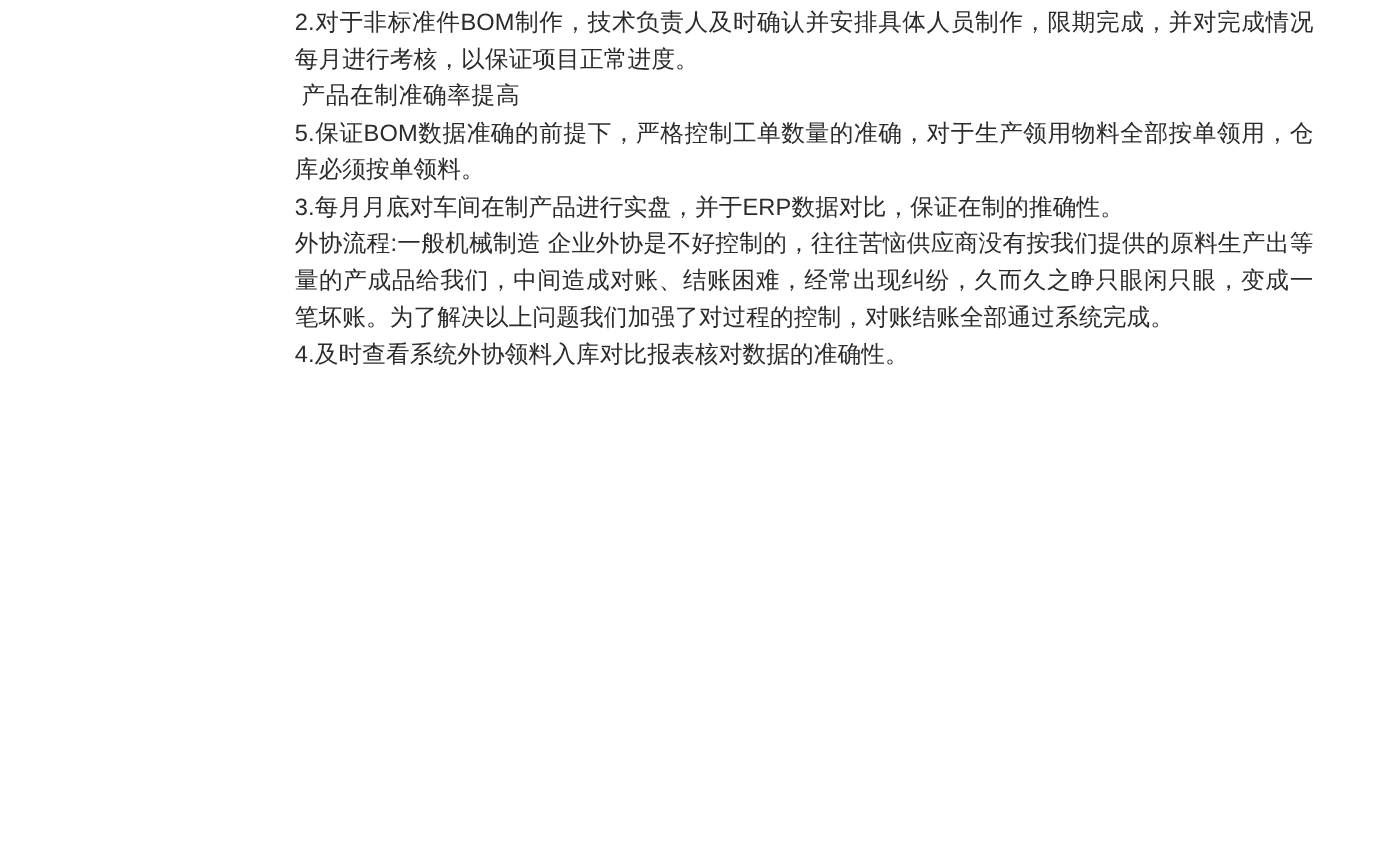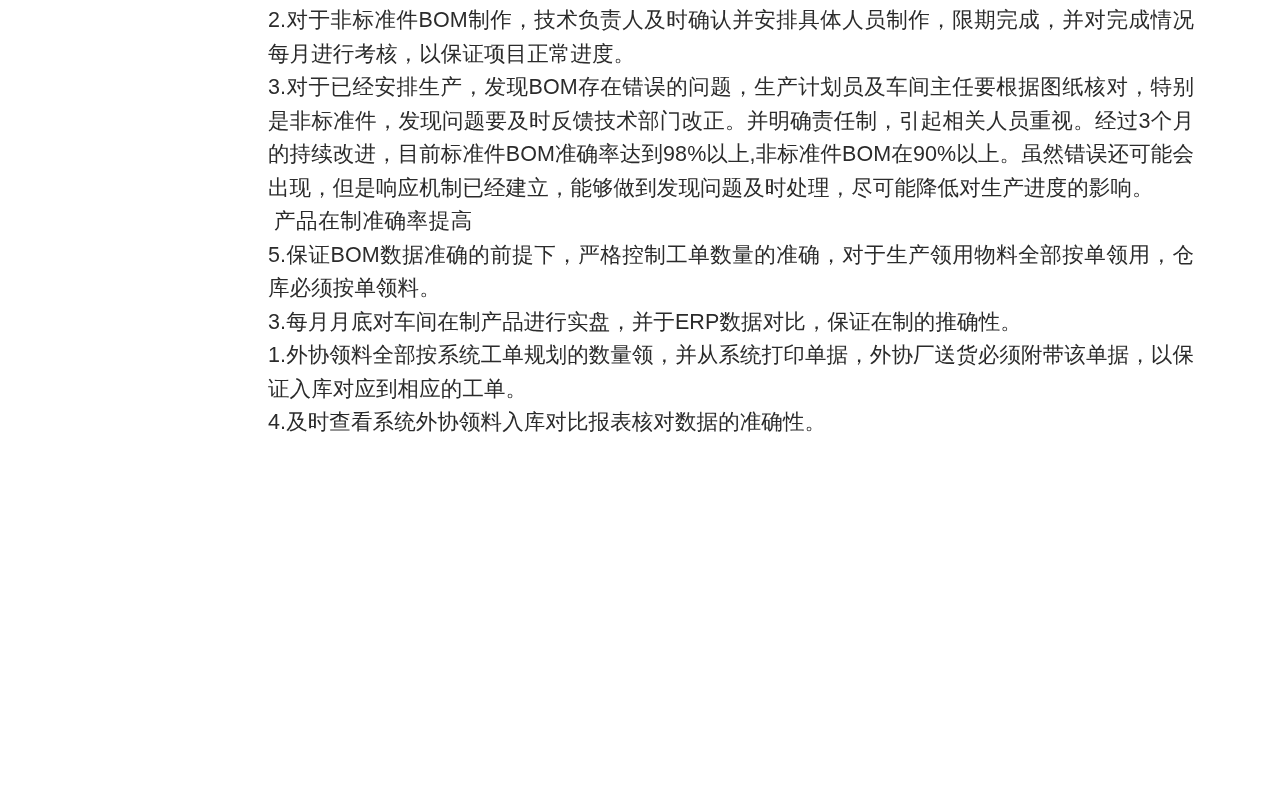--- a/index.html
+++ b/index.html
@@ -38,20 +38,19 @@
     text-indent: 6px;
     letter-spacing: 0.6px;
   }
 </style>
 </head>
 <body>
 
 <div class="page">
   <div class="doc-body">
     <p>2.对于非标准件BOM制作，技术负责人及时确认并安排具体人员制作，限期完成，并对完成情况每月进行考核，以保证项目正常进度。</p>
-    <p>3.对于已经安排生产，发现BOM存在错误的问题，生产计划员及车间主任要根据图纸核对，特别是非标准件，发现问题要及时反馈技术部门改正。并明确责任制，引起相关人员重视。经过3个月的持续改进，目前标准件BOM准确率达到98%以上,非标准件BOM在90%以上。虽然错误还可能会出现，但是响应机制已经建立，能够做到发现问题及时处理，尽可能降低对生产进度的影响。</p>
     <p class="heading"> 产品在制准确率提高</p>
     <p>5.保证BOM数据准确的前提下，严格控制工单数量的准确，对于生产领用物料全部按单领用，仓库必须按单领料。</p>
     <p>3.每月月底对车间在制产品进行实盘，并于ERP数据对比，保证在制的推确性。</p>
-    <p>1.外协领料全部按系统工单规划的数量领，并从系统打印单据，外协厂送货必须附带该单据，以保证入库对应到相应的工单。</p>
+    <p>外协流程:一般机械制造  企业外协是不好控制的，往往苦恼供应商没有按我们提供的原料生产出等量的产成品给我们，中间造成对账、结账困难，经常出现纠纷，久而久之睁只眼闲只眼，变成一笔坏账。为了解决以上问题我们加强了对过程的控制，对账结账全部通过系统完成。</p>
     <p>4.及时查看系统外协领料入库对比报表核对数据的准确性。</p>
   </div>
 </div>
 
 </body></html>

